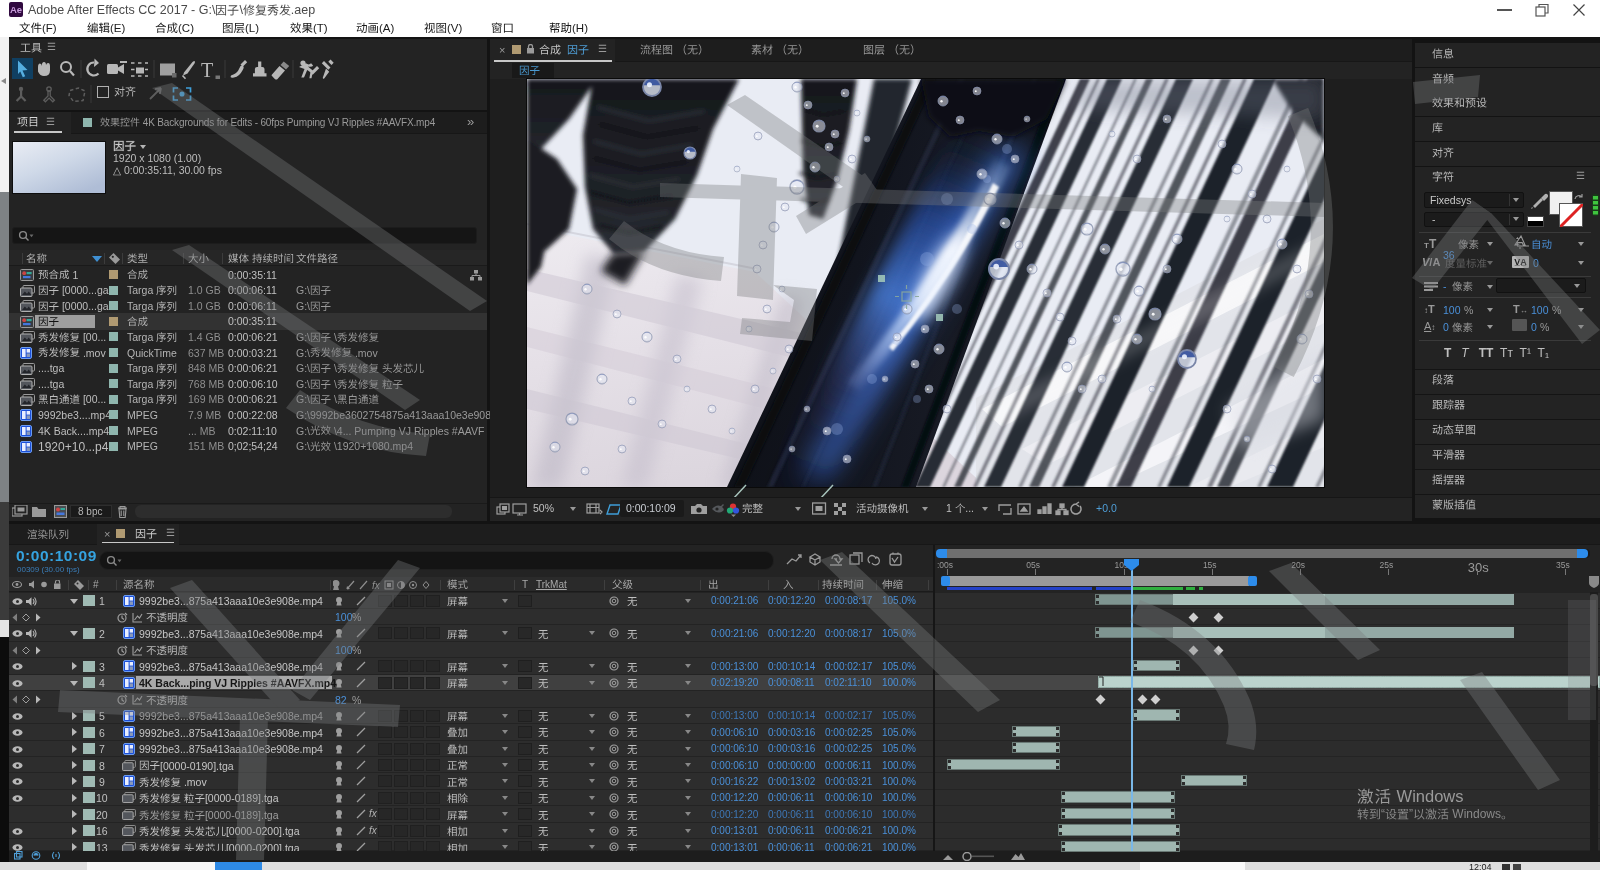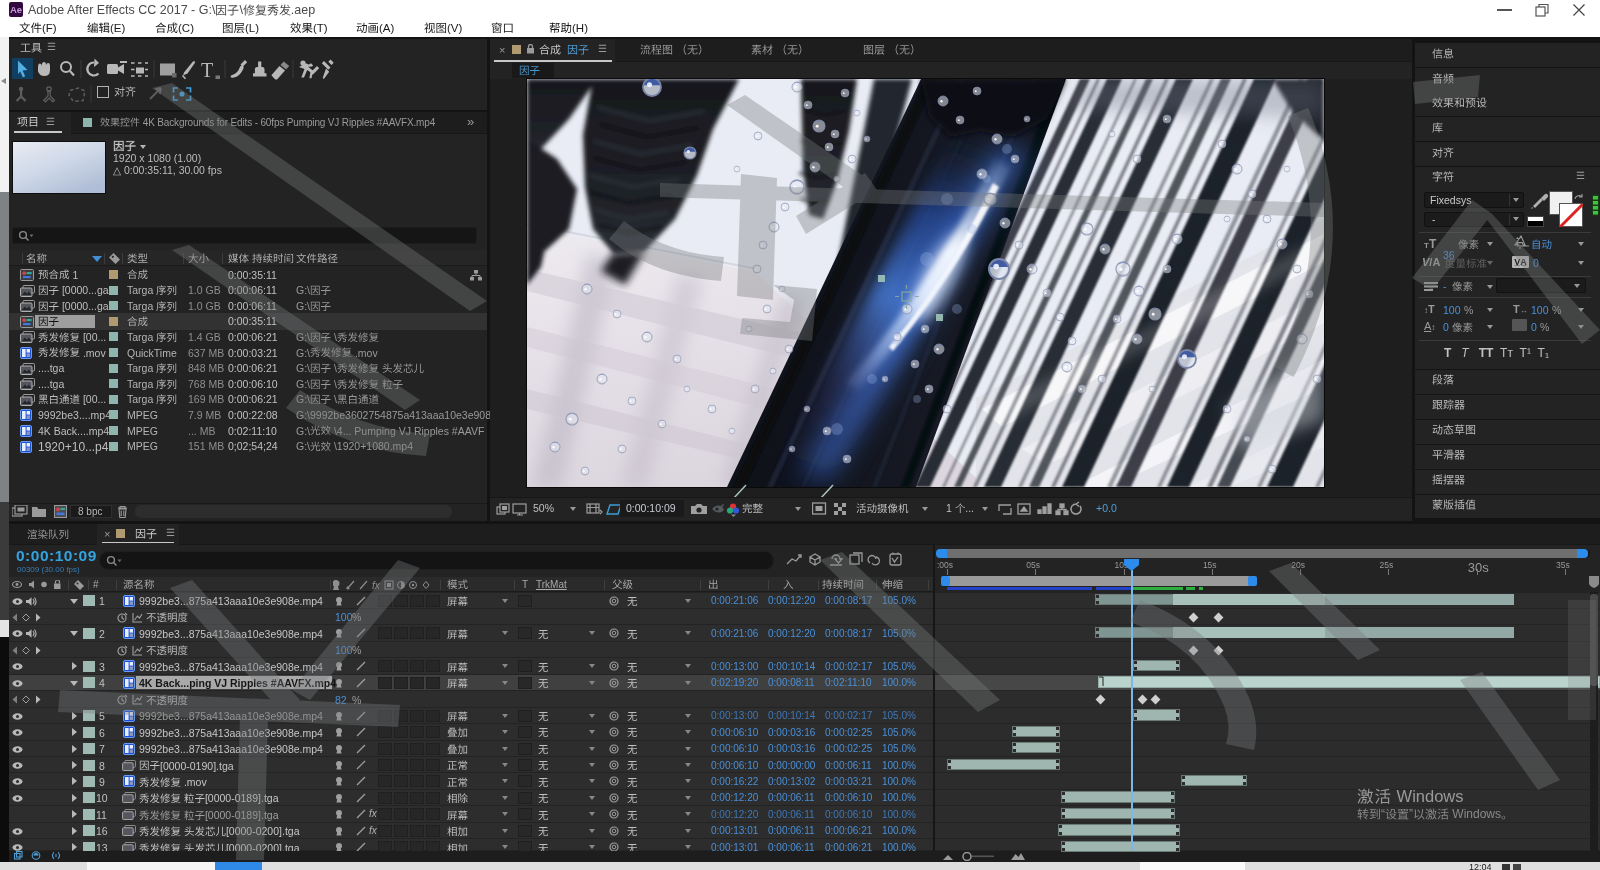--- a/index.html
+++ b/index.html
@@ -1706,21 +1706,21 @@
       <use href="#u65E0" x="0"></use>
     </svg></div>
 <div class="car" style="left:685px;top:795.9px;border-top-color:#888"></div>
 <div class="a t" style="left:711px;top:792.4px;font-size:10px;color:#4a90d9;">0:00:12:20</div>
 <div class="a t" style="left:768px;top:792.4px;font-size:10px;color:#4a90d9;">0:00:06:11</div>
 <div class="a t" style="left:825px;top:792.4px;font-size:10px;color:#4a90d9;">0:00:06:10</div>
 <div class="a t" style="left:882px;top:792.4px;font-size:10px;color:#4a90d9;">100.0%</div>
 <div class="a" style="left:9px;top:806.35px;width:924px;height:16.45px;background:#2d2d2d;border-bottom:1px solid #232323"></div>
 <div class="a" style="left:72px;top:810.35px;width:0;height:0;border-top:4px solid transparent;border-bottom:4px solid transparent;border-left:5.5px solid #b8b8b8"></div>
 <div class="a" style="left:83px;top:808.85px;width:12px;height:11px;background:#9fbab3"></div>
-<div class="a t" style="left:96px;top:808.85px;font-size:10.5px;color:#c0c0c0;">11</div>
+<div class="a t" style="left:96px;top:808.85px;font-size:10.5px;color:#c0c0c0;">20</div>
 <svg class="a" style="left:122px;top:808.85px" width="14" height="11" viewBox="0 0 15 12">
     <rect x="3" y="0.5" width="11.5" height="7.5" rx="1" fill="none" stroke="#9a9a9a"></rect>
     <rect x="0.5" y="3" width="11.5" height="8.5" rx="1" fill="#53565c" stroke="#b0b0b0"></rect>
   </svg>
 <div class="a t" style="left:139px;top:808.85px;font-size:10.5px;color:#9f9f9f;"><svg class="ct" style="width:42.0px;height:10.5px;vertical-align:-1.36px;" viewBox="0 -880 4000 1000" fill="#9f9f9f">
       <use href="#u79C0" x="0"></use>
       <use href="#u53D1" x="1000"></use>
       <use href="#u4FEE" x="2000"></use>
       <use href="#u590D" x="3000"></use>
     </svg> <svg class="ct" style="width:21.0px;height:10.5px;vertical-align:-1.36px;" viewBox="0 -880 2000 1000" fill="#9f9f9f">

